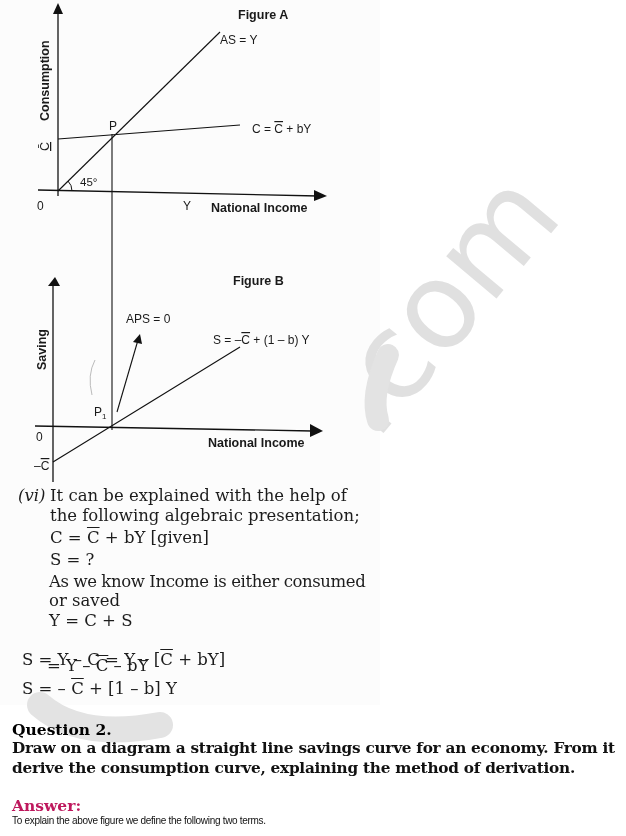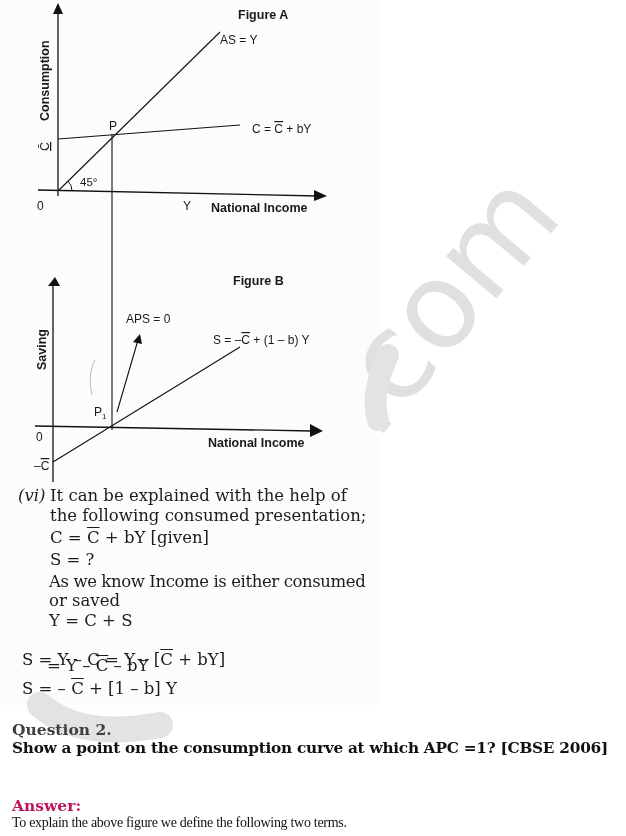--- a/index.html
+++ b/index.html
@@ -5,24 +5,24 @@
   html, body { margin: 0; padding: 0; background: #ffffff; }
   body { width: 626px; height: 836px; position: relative; overflow: hidden; font-family: "DejaVu Serif", serif; }
   .scan { position: absolute; left: 0; top: 0; width: 380px; height: 705px; background: #fcfcfc; }
   svg.diagram { position: absolute; left: 0; top: 0; }
   .lbl { font-family: "Liberation Sans", sans-serif; fill: #1a1a1a; }
   .bold { font-weight: bold; }
   .watermark { position: absolute; left: 0; top: 0; pointer-events: none; }
   .algebra { position: absolute; left: 0; top: 484px; width: 380px; font-family: "DejaVu Serif", serif; color: #1c1c1c; font-size: 16.5px; line-height: 20.5px; }
   .algebra .ln { position: absolute; white-space: nowrap; }
   .overbar { text-decoration: overline; }
-  .q-title { position: absolute; left: 12px; top: 720px; font-family: "DejaVu Serif", serif; font-weight: bold; color: #404040; font-size: 15.5px; }
+  .q-title { position: absolute; left: 12px; top: 720px; font-family: "DejaVu Serif", serif; font-weight: bold; color: #000000; font-size: 15.5px; }
   .q-body { position: absolute; left: 12px; top: 739px; width: 610px; font-family: "DejaVu Serif", serif; font-weight: bold; color: #111; font-size: 15.3px; line-height: 19.5px; letter-spacing: -0.25px; }
   .ans-title { position: absolute; left: 12px; top: 796px; font-family: "DejaVu Serif", serif; font-weight: bold; color: #be185d; font-size: 15.5px; }
-  .ans-body { position: absolute; left: 12px; top: 815px; font-family: Liberation Serif, serif; color: #111; font-size: 14px; letter-spacing: -0.3px; }
+  .ans-body { position: absolute; left: 12px; top: 815px; font-family: Liberation Sans, sans-serif; color: #111; font-size: 10px; letter-spacing: -0.3px; }
 </style>
 </head>
 <body>
 
 <div class="scan"></div>
 
 <svg class="watermark" width="626" height="836">
   <g transform="translate(470,330) rotate(-50)">
     <text x="0" y="0" font-family="DejaVu Sans, sans-serif" font-size="120" fill="#e0e0e0" text-anchor="middle">.com</text>
   </g>
@@ -93,29 +93,30 @@
     <text class="lbl bold" x="208" y="447" font-size="12.5">National Income</text>
     <g transform="translate(46,370) rotate(-90)">
       <text class="lbl bold" x="0" y="0" font-size="12.5">Saving</text>
     </g>
   </g>
 </svg>
 
 <div class="algebra">
   <span class="ln" style="left:18px; top:2px; font-style:italic;">(vi)</span>
   <span class="ln" style="left:50px; top:2px;text-align:center;">It can be explained with the help of</span>
-  <span class="ln" style="left:50px; top:22px;">the following consumed presentation;</span>
+  <span class="ln" style="left:50px; top:22px;">the following algebraic presentation;</span>
   <span class="ln" style="left:50px; top:44px;"><span>C  =  </span><span class="overbar">C</span><span>  +  bY [given]</span></span>
   <span class="ln" style="left:50px; top:66px;">S = ?</span>
   <span class="ln" style="left:49px; top:88px; letter-spacing:-0.4px;">As we know Income is either consumed</span>
   <span class="ln" style="left:49px; top:107px;">or  saved</span>
   <span class="ln" style="left:49px; top:127px;">Y   = C + S</span>
   <span class="ln" style="left:22px; top:150px;margin-top:16px;"><span>S   = Y – C = Y – [</span><span class="overbar">C</span><span>  +  bY]</span></span>
   <span class="ln" style="left:47px; top:172px;"><span>= Y –  </span><span class="overbar">C</span><span>  –  bY</span></span>
   <span class="ln" style="left:22px; top:195px;"><span>S   = –  </span><span class="overbar">C</span><span>  +  [1  –  b]  Y</span></span>
 </div>
 
 <div class="q-title">Question 2.</div>
 <div class="q-body">
-  <div>Show a point on the consumption curve at which APC =1? [CBSE 2006]</div>
+  <div>Draw on a diagram a straight line savings curve for an economy. From it</div>
+  <div>derive the consumption curve, explaining the method of derivation.</div>
 </div>
 <div class="ans-title">Answer:</div>
 <div class="ans-body">To explain the above figure we define the following two terms.</div>
 
 </body></html>

